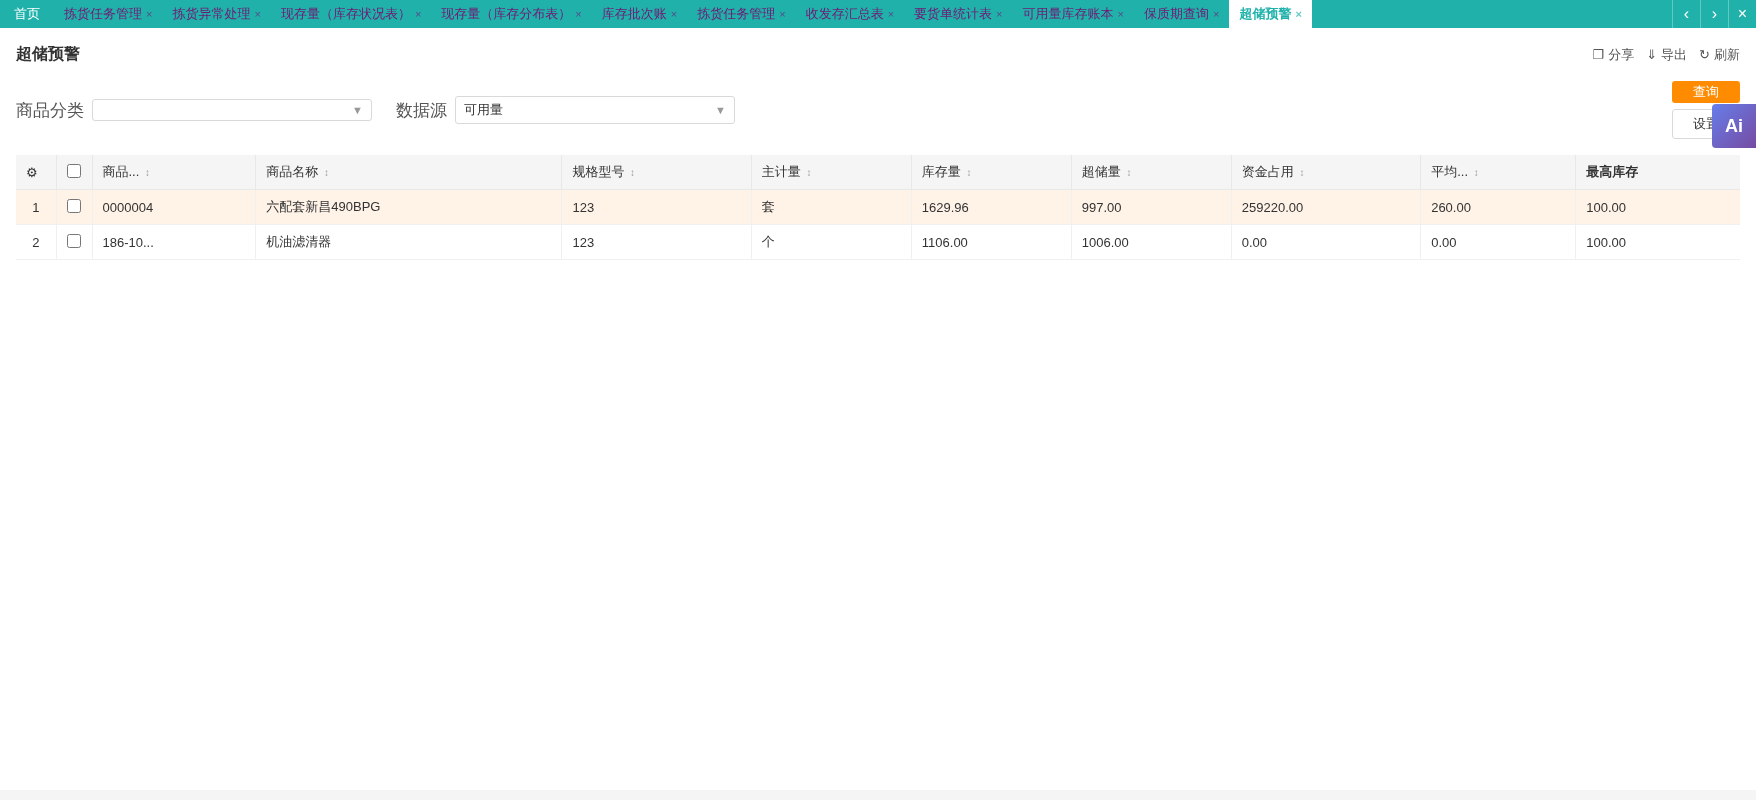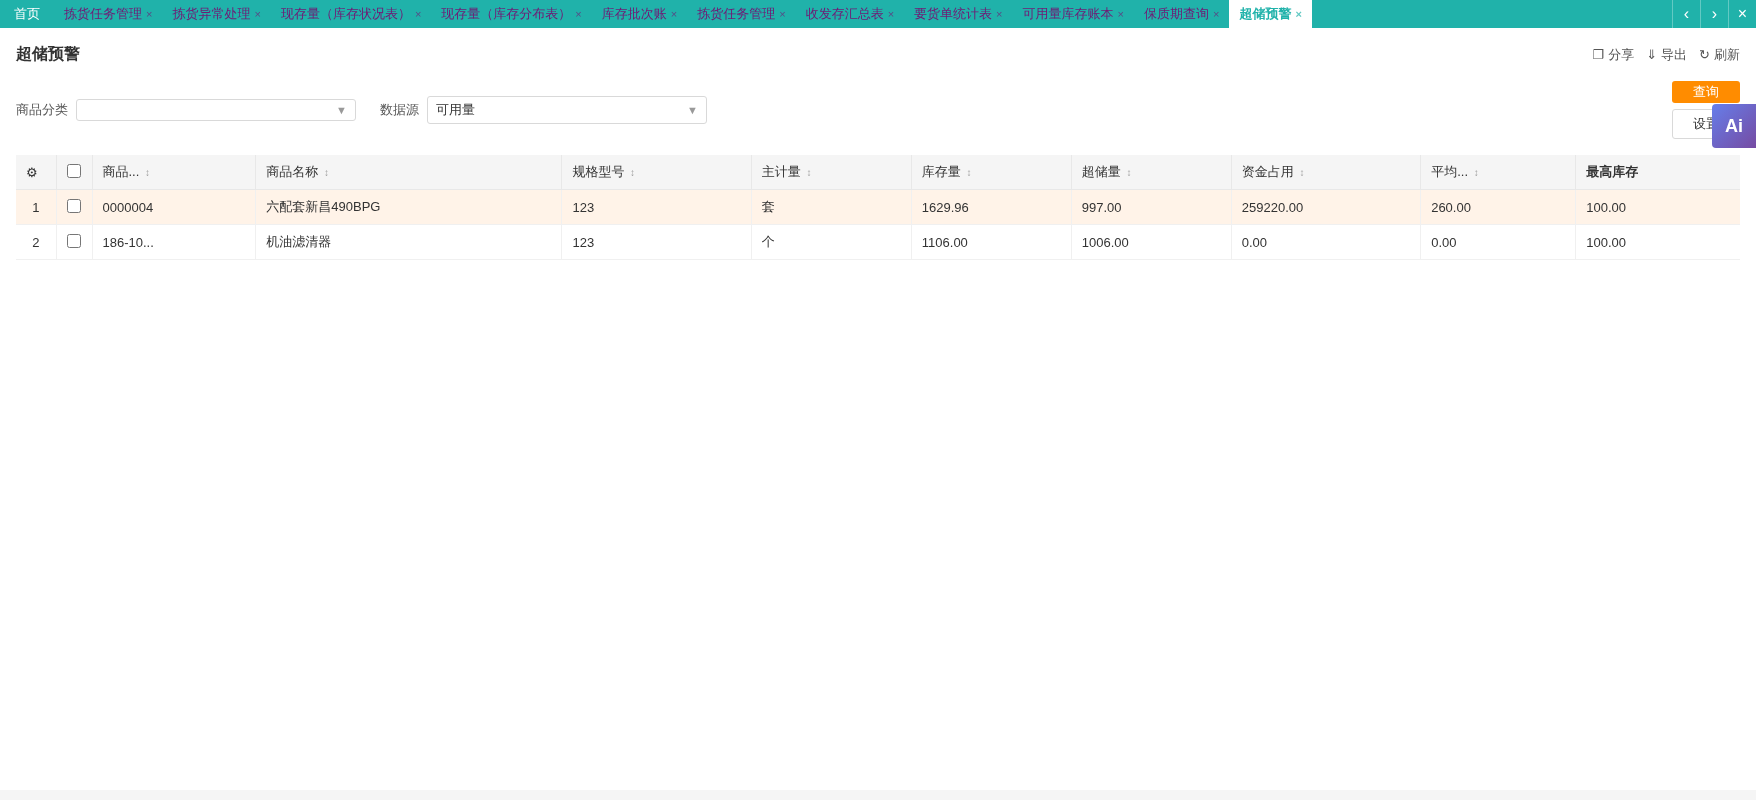--- a/index.html
+++ b/index.html
@@ -96,21 +96,21 @@
       margin-bottom: 16px;
       background: #fff;
     }
     .filter-group {
       display: flex;
       align-items: center;
       gap: 8px;
     }
     .filter-label {
       color: #555;
-      font-size: 13px;
+      font-size: 17px;
       white-space: nowrap;
     }
     .filter-select {
       display: flex;
       align-items: center;
       border: 1px solid #d9d9d9;
       border-radius: 3px;
       padding: 4px 8px;
       min-width: 200px;
       background: #fff;

